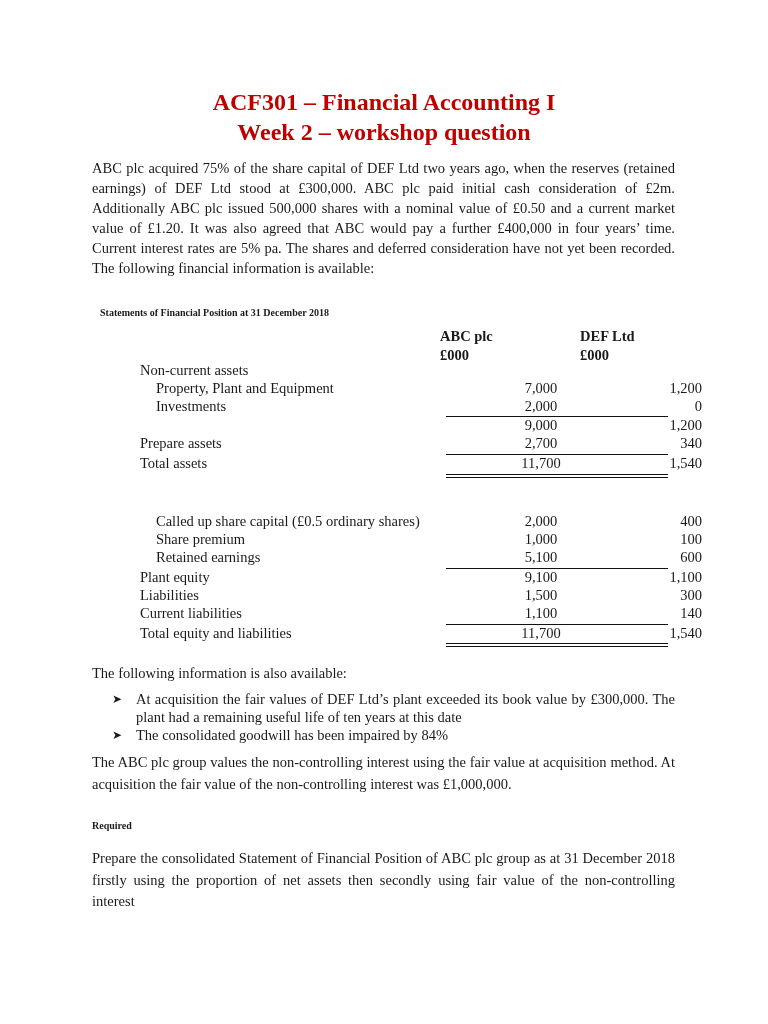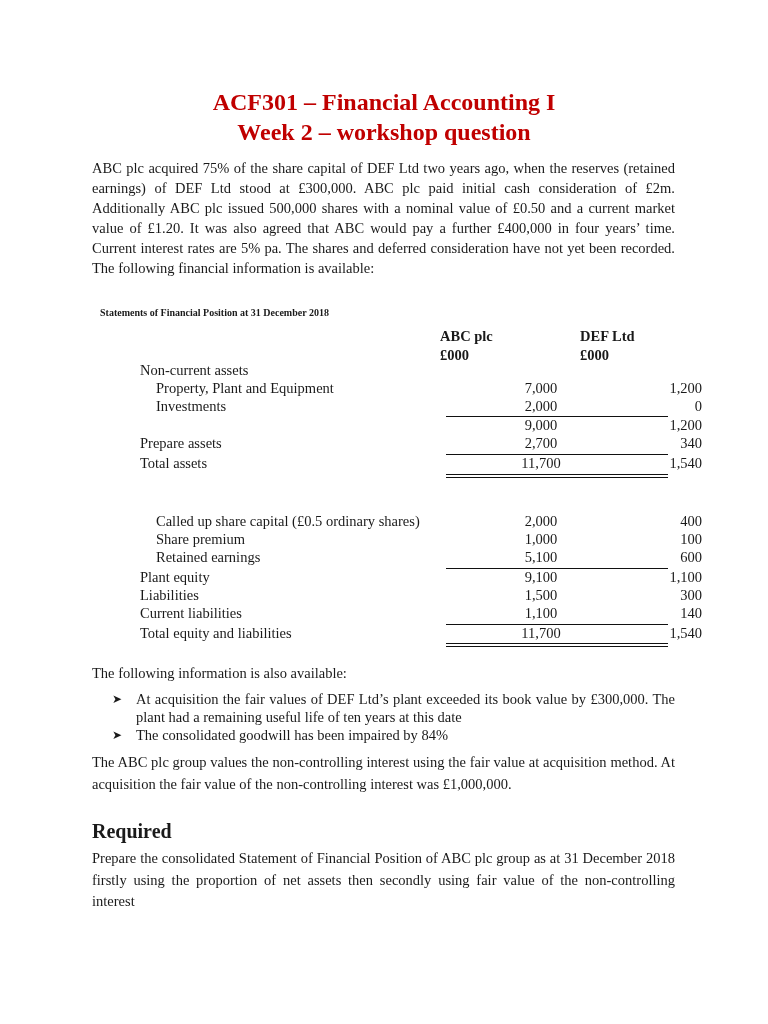--- a/index.html
+++ b/index.html
@@ -26,21 +26,21 @@
   .row .lbl.ind { left: 116px; }
   .row .v1 { position: absolute; left: 440px; width: 122px; text-align: center; }
   .row .v2 { position: absolute; left: 580px; width: 82px; text-align: right; font-family: Liberation Serif, serif; }
   .rule { position: absolute; left: 446px; width: 222px; height: 0; border-top: 1px solid #111; }
   .drule { position: absolute; left: 446px; width: 222px; height: 2px;
            border-top: 1px solid #111; border-bottom: 1px solid #111; }
   .bullets { position: absolute; left: 92px; top: 690px; width: 583px; margin: 0; padding: 0; list-style: none;
              font-size: 14.5px; line-height: 18px; font-family: "Liberation Serif", serif; }
   .bullets li { position: relative; padding-left: 44px; text-align: justify; }
   .bullets .arrow { position: absolute; left: 20px; top: 0; font-size: 12px; }
-  .required { position: absolute; left: 92px; top: 820px; font-size: 20px; font-weight: bold;
+  .required { position: absolute; left: 92px; top: 820px; font-size: 10px; font-weight: bold;
               font-family: "Liberation Serif", serif; }
 </style>
 </head>
 <body>
 
 <div class="page">
 
   <div class="title l1">ACF301 – Financial Accounting I</div>
   <div class="title l2">Week 2 – workshop question</div>
 

